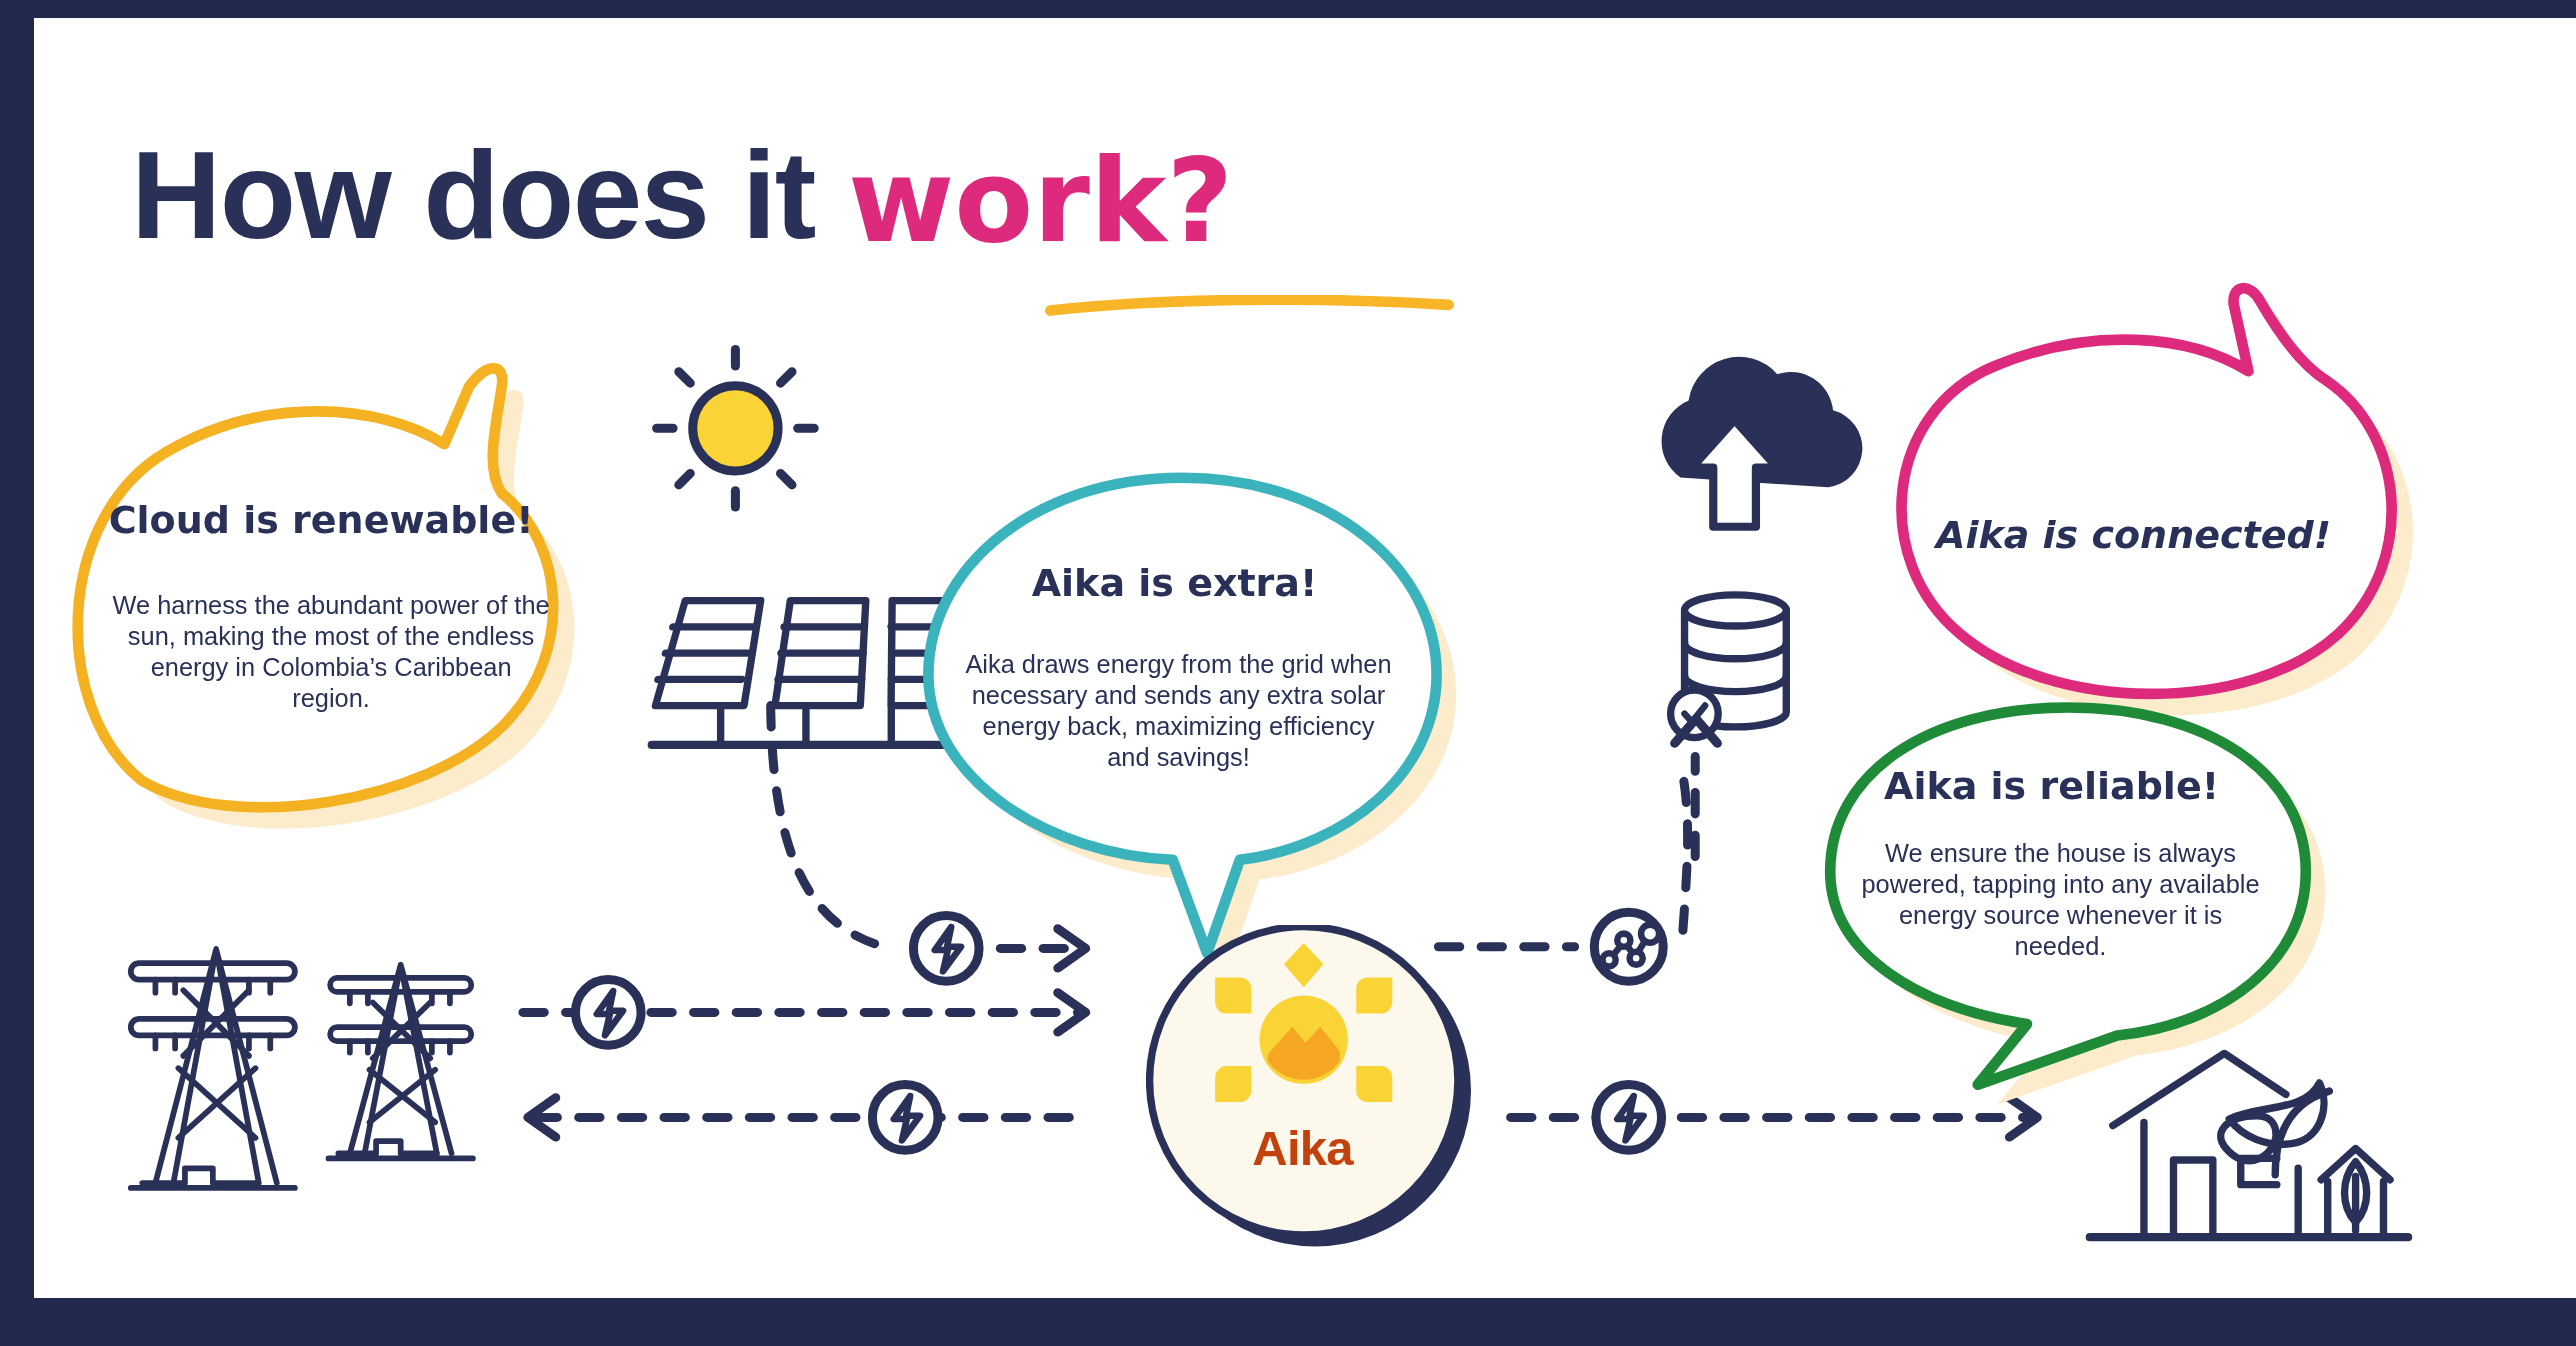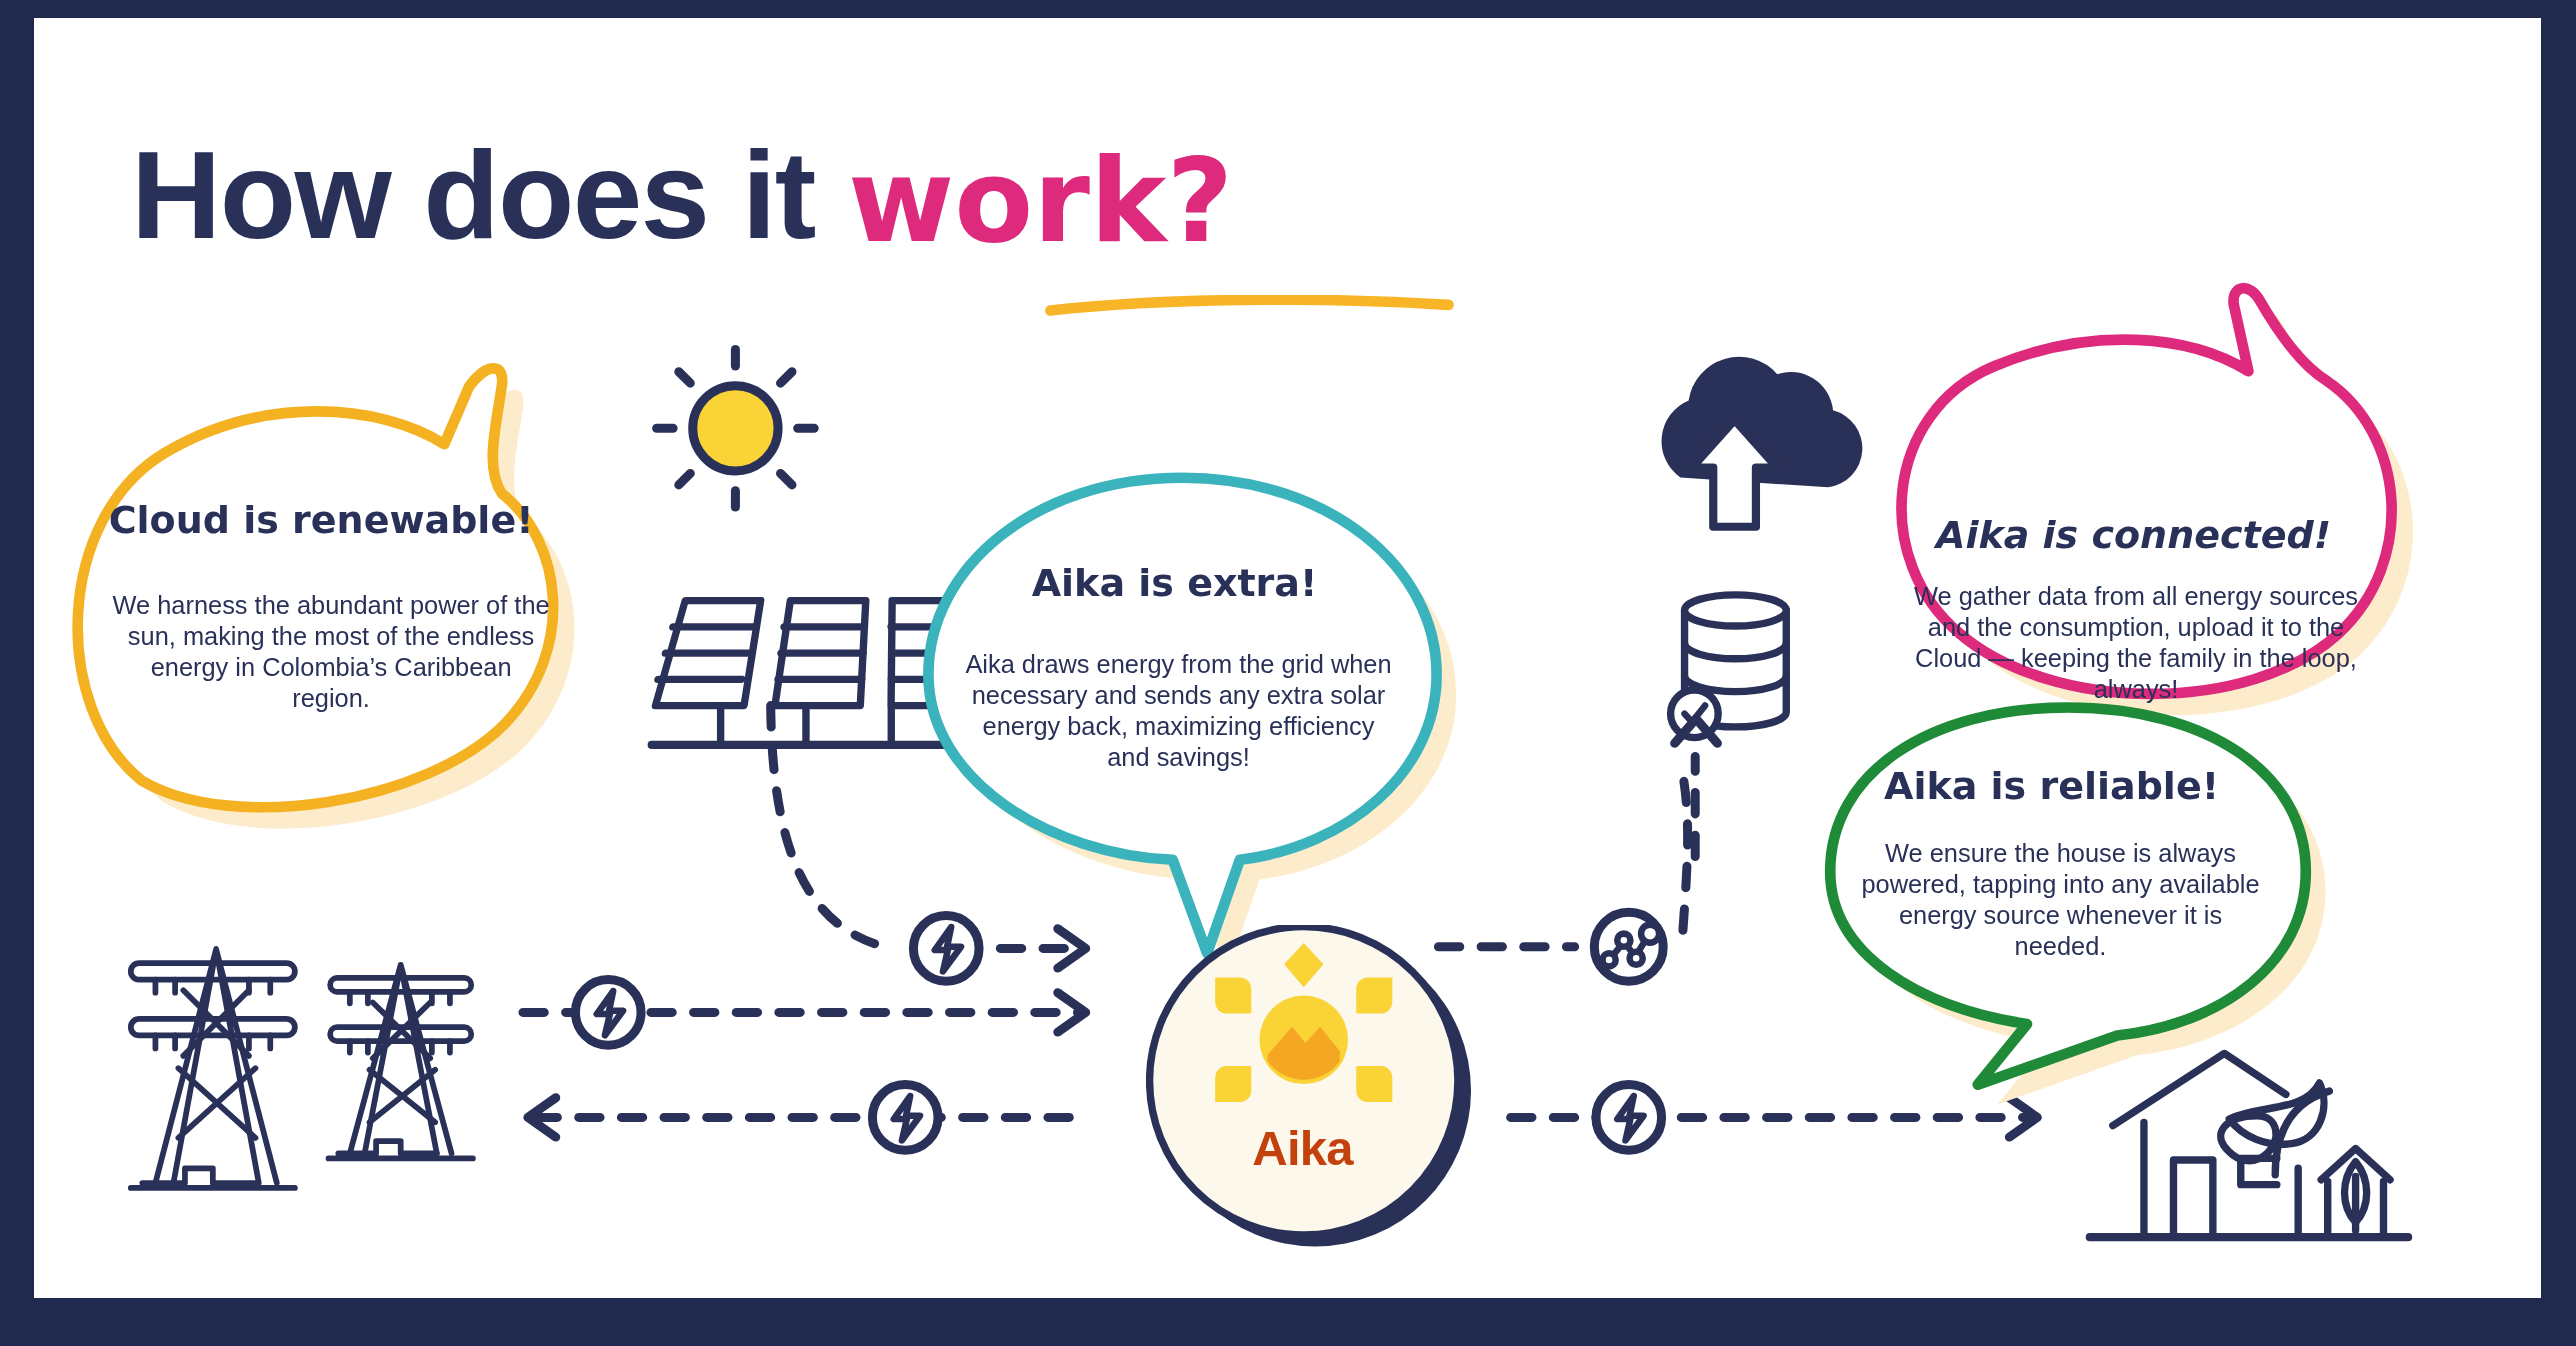--- a/index.html
+++ b/index.html
@@ -1,19 +1,19 @@
 <!DOCTYPE html>
 <html style="font-size:13px"><head>
 <meta charset="utf-8">
 <style>
   html,body{margin:0;padding:0;background:#22294f;}
   body{width:2576px;height:1346px;font-family:"DejaVu Sans",sans-serif;}
 
   #frame{position:relative;width:2576px;height:1346px;background:#22294f;overflow:hidden;}
-  #canvas{position:absolute;left:34px;top:18px;width:2507px;height:1280px;background:#ffffff;overflow:hidden;}
+  #canvas{position:absolute;left:34px;top:18px;width:2507px;height:1280px;background:#ffffff;overflow:hidden;padding-left:36px;}
 
   
   #title{position:absolute;left:97px;top:105px;white-space:nowrap;}
   #title .t1{font-family:"Liberation Sans",sans-serif;font-weight:bold;font-size:125px;color:#2a3158;letter-spacing:-1.6px;}
   #title .t2{font-family:"DejaVu Sans",sans-serif;font-weight:bold;font-size:115px;color:#dd2a7d;letter-spacing:0px;position:relative;top:3.3px;}
   #underline{position:absolute;left:1011px;top:277px;width:409px;height:21.3px;}
 
   
   .bubble{position:absolute;}
   .bubble svg{position:absolute;left:0;top:0;overflow:visible;}
@@ -226,21 +226,20 @@
     <div class="btext bhead">Aika is extra!</div>
     <div class="btext bbody">Aika draws energy from the grid when necessary and sends any extra solar energy back, maximizing efficiency and savings!</div>
   </div>
 
   <div class="bubble" id="b-conn">
     <svg width="574" height="476" viewBox="0 0 700 580">
       <path d="M118 420 C10 330, 26 150, 160 94 C280 44, 400 56, 470 100 L452 18 C450 -6, 472 -8, 484 14 C514 66, 540 96, 566 112 C660 176, 676 330, 580 420 C470 520, 230 516, 118 420 Z" fill="#fdeccb" transform="translate(26,26)" stroke="none"></path>
       <path d="M118 420 C10 330, 26 150, 160 94 C280 44, 400 56, 470 100 L452 18 C450 -6, 472 -8, 484 14 C514 66, 540 96, 566 112 C660 176, 676 330, 580 420 C470 520, 230 516, 118 420 Z" fill="#ffffff" stroke="#dd2a7d" stroke-width="13" stroke-linejoin="round"></path>
     </svg>
     <div class="btext bhead">Aika is connected!</div>
-    <div class="btext bbody">We gather data from all energy sources and  the consumption, upload it to the Cloud — keeping the family in the loop, always!</div>
   </div>
 
   <div class="bubble" id="b-rel">
     <svg width="574" height="427" viewBox="0 0 700 520">
       <path d="M300 10 C470 10, 590 90, 590 210 C590 320, 490 396, 360 410 L190 470 L250 396 C120 376, 10 312, 10 210 C10 90, 130 10, 300 10 Z" fill="#fdeccb" transform="translate(24,24)" stroke="none"></path>
       <path d="M300 10 C470 10, 590 90, 590 210 C590 320, 490 396, 360 410 L190 470 L250 396 C120 376, 10 312, 10 210 C10 90, 130 10, 300 10 Z" fill="#ffffff" stroke="#1f8a37" stroke-width="13" stroke-linejoin="round"></path>
     </svg>
     <div class="btext bhead">Aika is reliable!</div>
     <div class="btext bbody">We ensure the house is always powered, tapping into any available energy source whenever it is needed.</div>
   </div>

